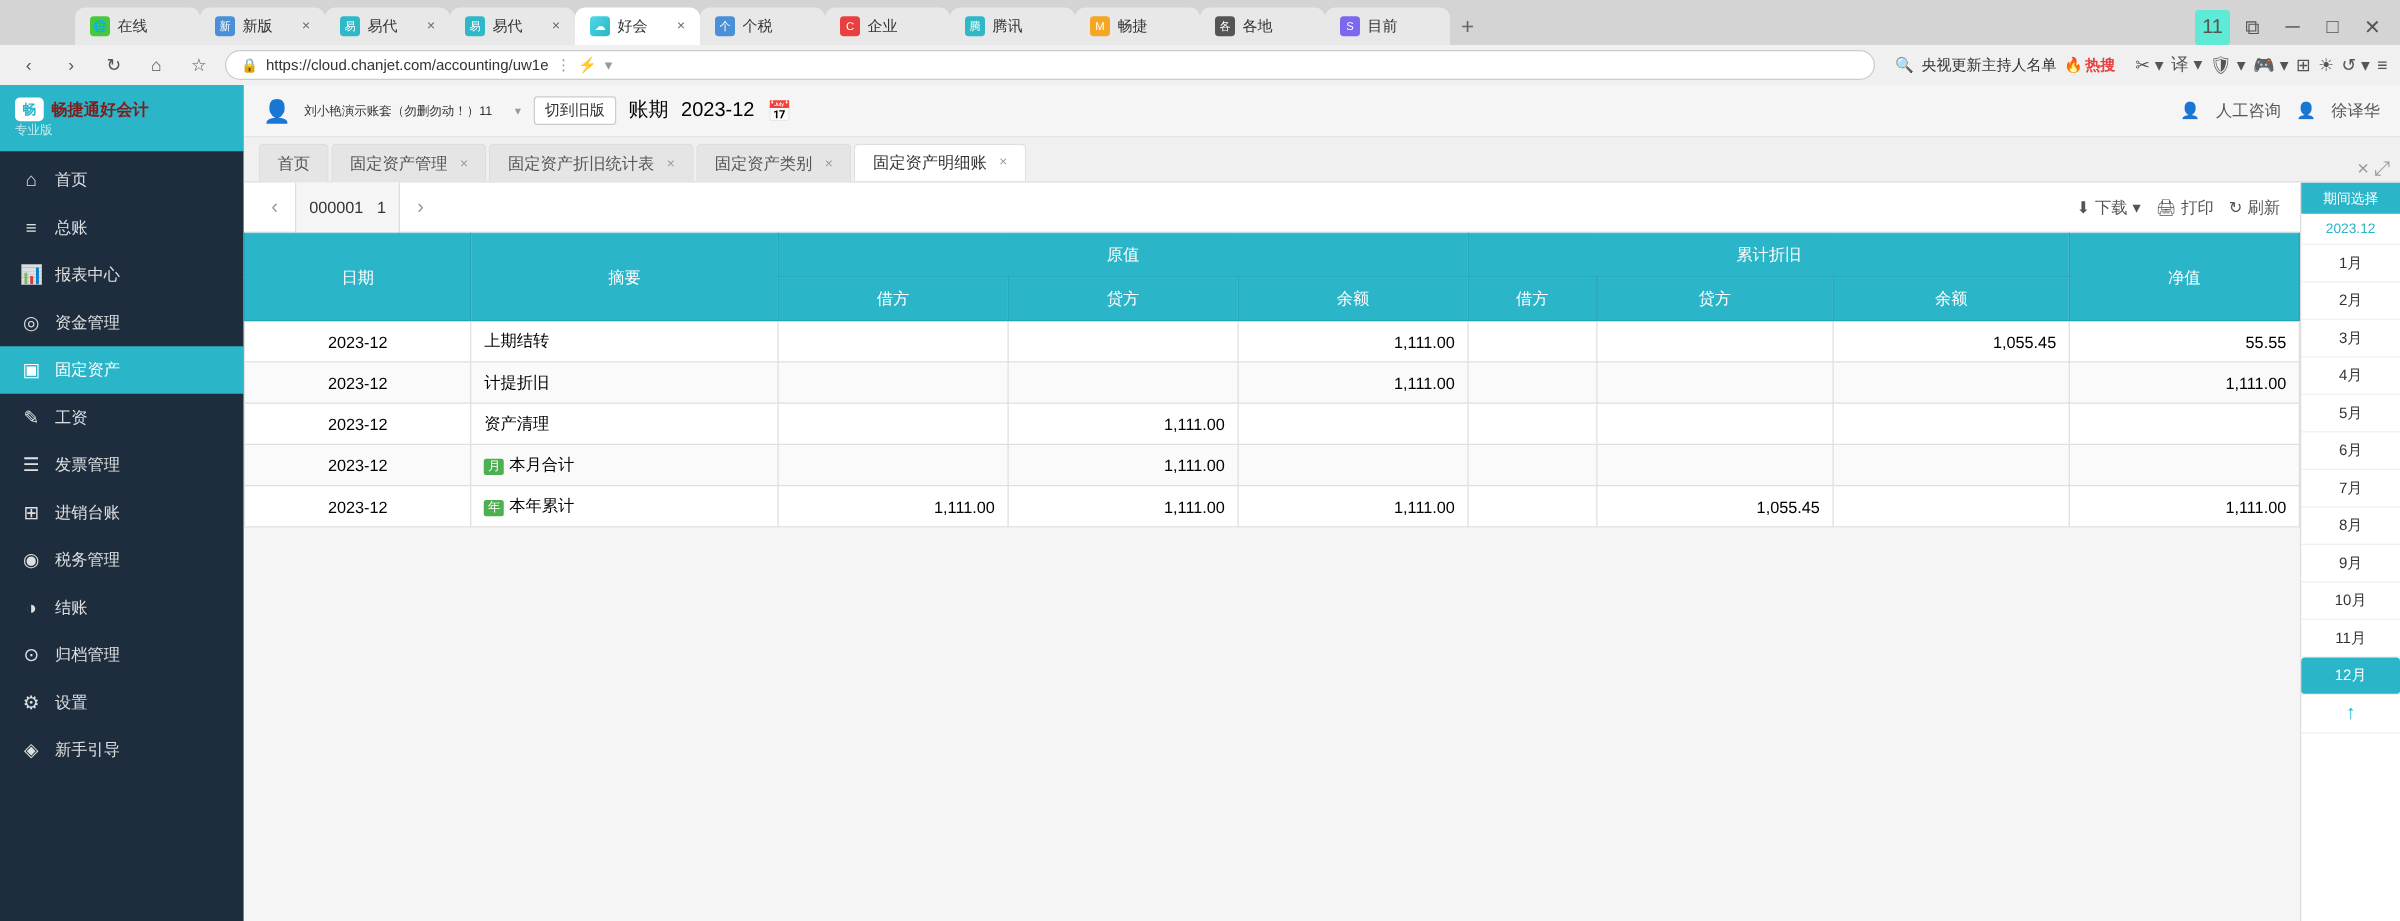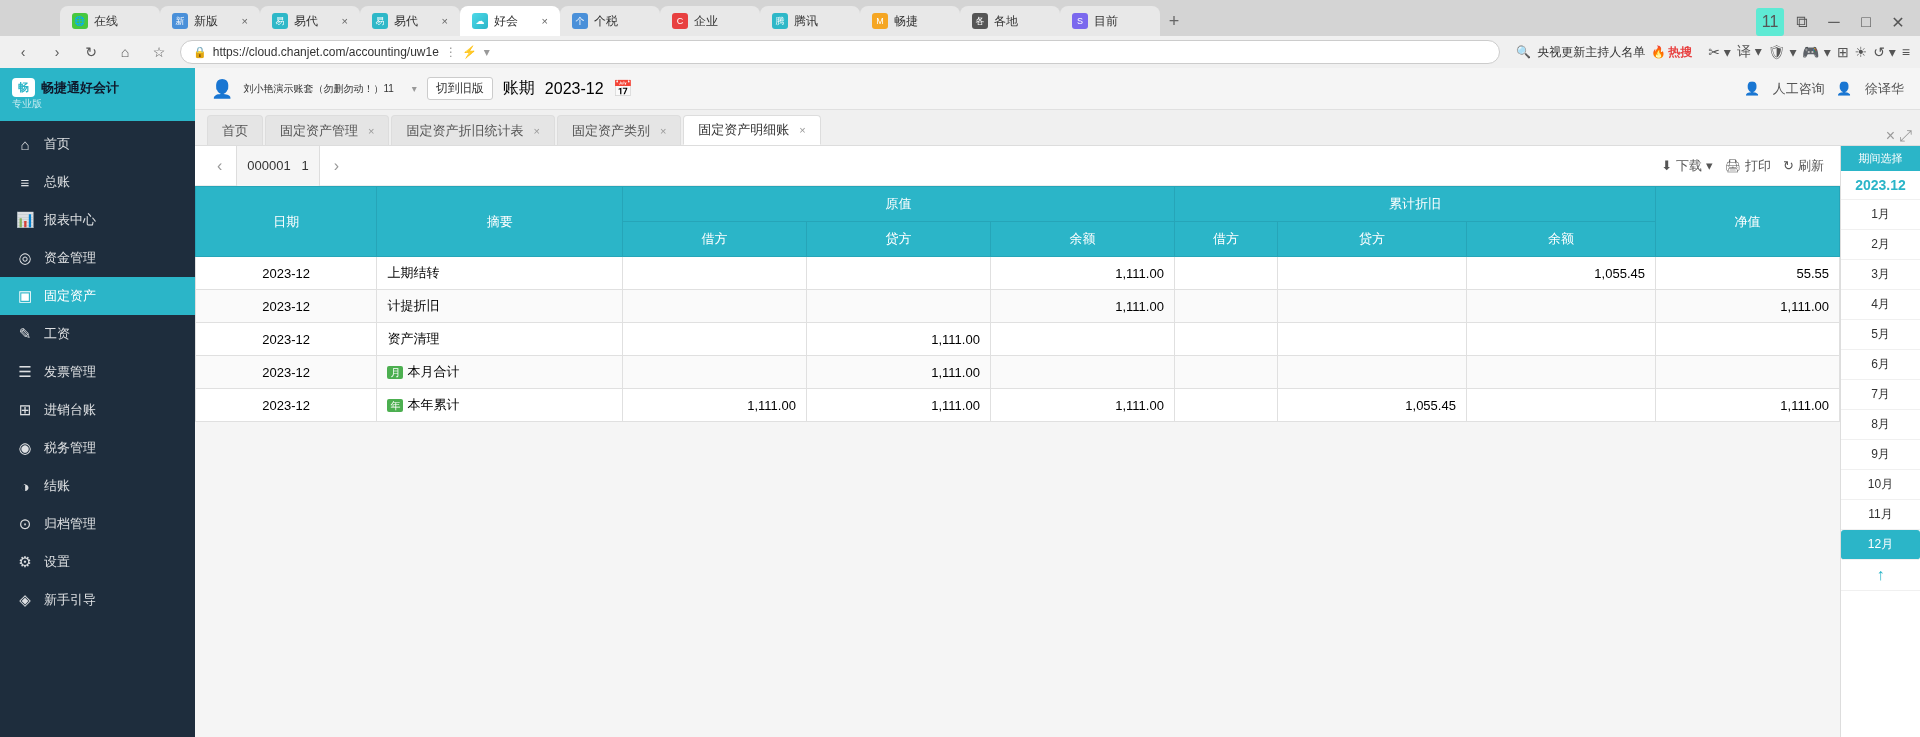--- a/index.html
+++ b/index.html
@@ -30,21 +30,21 @@
     .toolbar-icons { display: flex; align-items: center; gap: 6px; margin-left: 8px; }
     .toolbar-icon { color: #555; font-size: 14px; cursor: pointer; display: flex; align-items: center; gap: 2px; }
 
     
     .app-container { display: flex; height: calc(737px - 68px); }
 
     
     .sidebar { width: 195px; background: #1e2d3d; display: flex; flex-direction: column; color: white; flex-shrink: 0; }
     .sidebar-header { background: #2bb5c8; padding: 10px 12px; display: flex; align-items: center; gap: 8px; }
     .sidebar-logo { background: white; border-radius: 4px; padding: 2px 6px; color: #2bb5c8; font-size: 11px; font-weight: bold; }
-    .sidebar-logo-text { font-size: 13px; color: #0f172a; font-weight: bold; line-height: 1.2; }
+    .sidebar-logo-text { font-size: 13px; color: #7f1d1d; font-weight: bold; line-height: 1.2; }
     .sidebar-edition { font-size: 10px; color: rgba(255,255,255,0.7); }
     .sidebar-nav { flex: 1; overflow-y: auto; padding: 4px 0; }
     .sidebar-item { display: flex; align-items: center; gap: 10px; padding: 10px 16px; cursor: pointer; color: rgba(255,255,255,0.85); font-size: 13px; transition: background 0.2s; }
     .sidebar-item.active { background: #2bb5c8; color: white; }
     .sidebar-icon { font-size: 15px; width: 18px; text-align: center; }
 
     
     .main-content { flex: 1; display: flex; flex-direction: column; background: #f5f5f5; overflow: hidden; }
 
     
@@ -79,21 +79,21 @@
     .ledger-table td.number { text-align: right; }
     .ledger-table td.label { text-align: left; }
     .ledger-table tr:nth-child(even) td { background: #fafafa; }
     .row-tag { background: #4caf50; color: white; font-size: 10px; border-radius: 2px; padding: 1px 3px; margin-right: 4px; }
 
     
     .period-panel { width: 80px; background: white; border-left: 1px solid #ddd; display: flex; flex-direction: column; font-size: 12px; flex-shrink: 0; }
     .period-panel-title { background: #2bb5c8; color: white; text-align: center; padding: 5px 2px; font-size: 11px; writing-mode: horizontal-tb; }
     .period-item { padding: 6px 4px; text-align: center; cursor: pointer; color: #333; border-bottom: 1px solid #f0f0f0; font-size: 12px; }
     .period-item.active { background: #2bb5c8; color: white; border-radius: 3px; }
-    .period-item.year-label { font-size: 14px; color: #2bb5c8; font-weight: bold; }
+    .period-item.year-label { font-size: 11px; color: #2bb5c8; font-weight: normal; }
   </style>
 </head>
 <body>
 
 <div>
 
   <div class="tabs-bar">
 
     <div class="browser-tab">
       <div class="tab-green">🌐</div>

